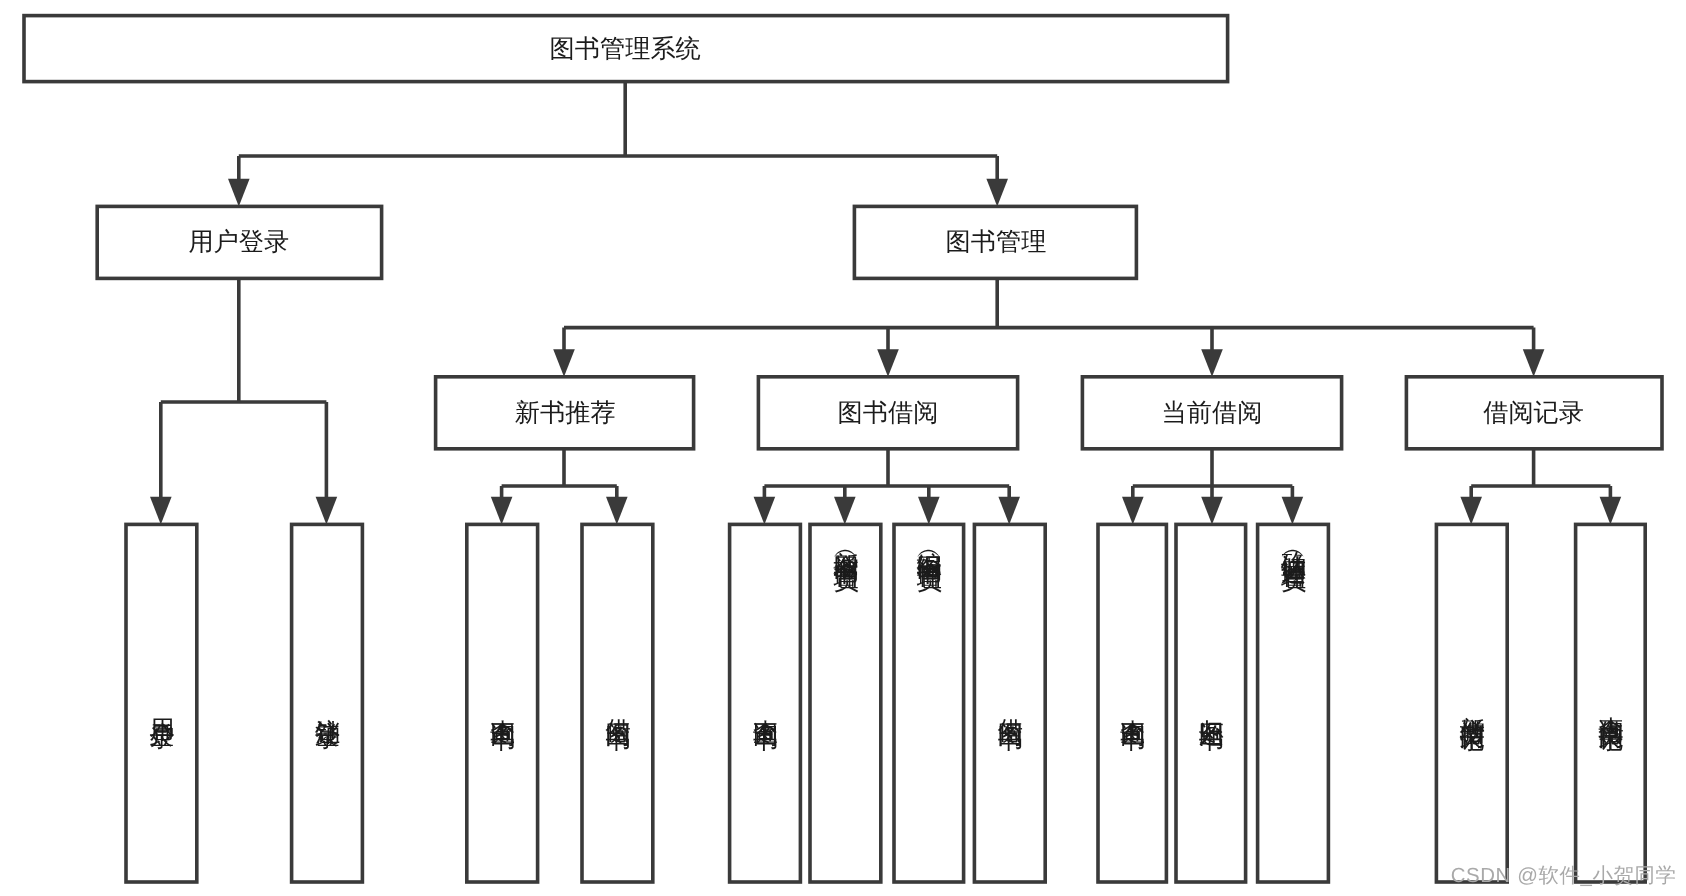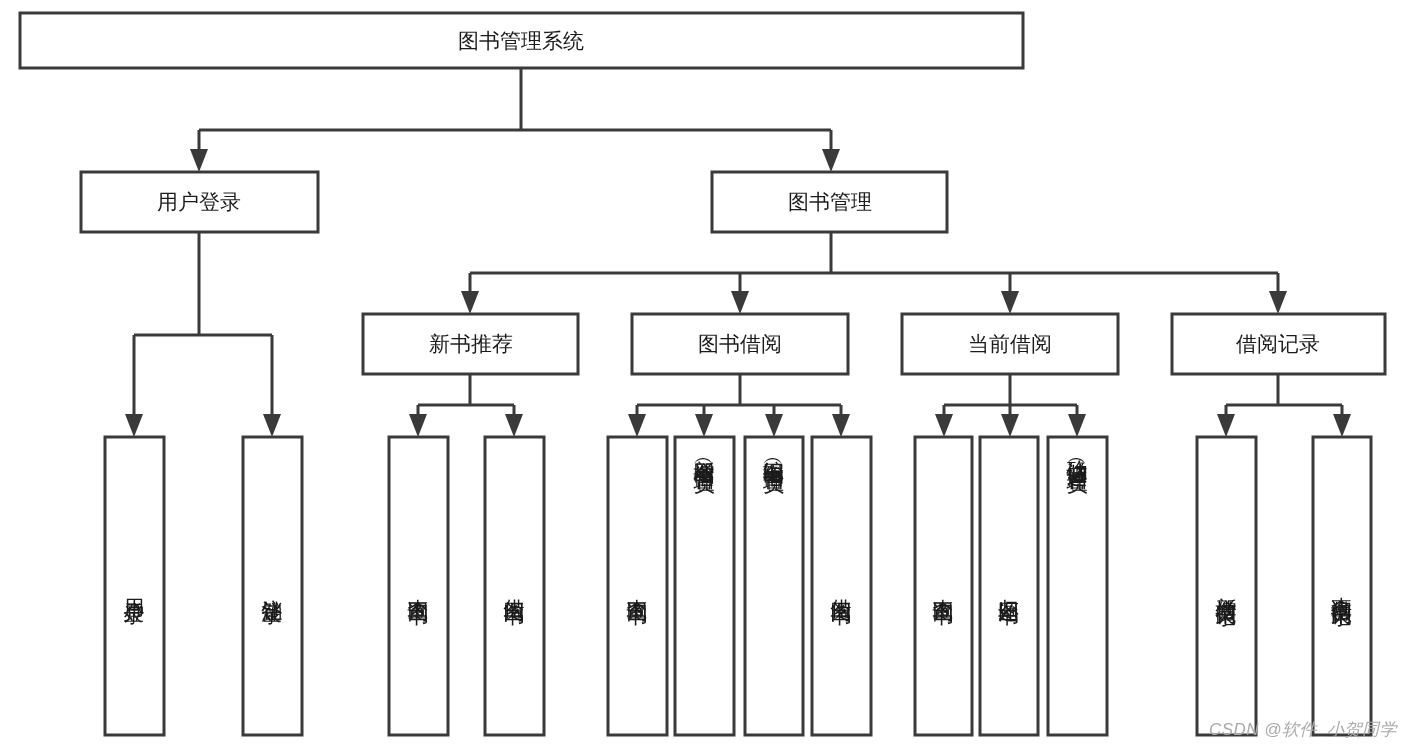--- a/index.html
+++ b/index.html
@@ -72,21 +72,20 @@
   }
   .watermark {
     position: absolute;
     right: 8px;
     bottom: 6px;
     font-family: "Liberation Sans", "DejaVu Sans", sans-serif;
     font-size: 17px;
     color: #a9a9a9;
     letter-spacing: 0.5px;
     white-space: nowrap;
-    font-style: italic;
   }
 </style>
 </head>
 <body>
 
 <div id="diagram-root">
 
   <svg class="flowchart" viewBox="0 0 1405 747" xmlns="http://www.w3.org/2000/svg">
 
     <g>

